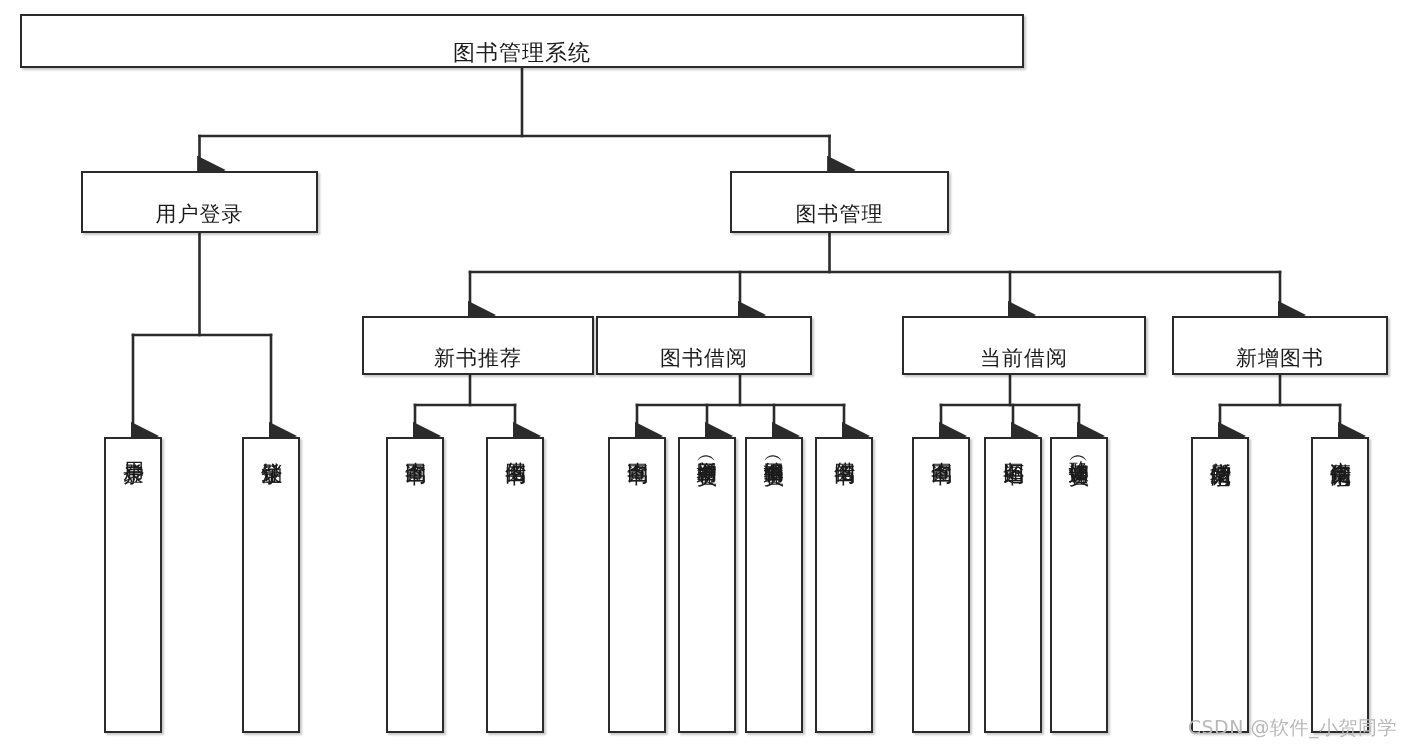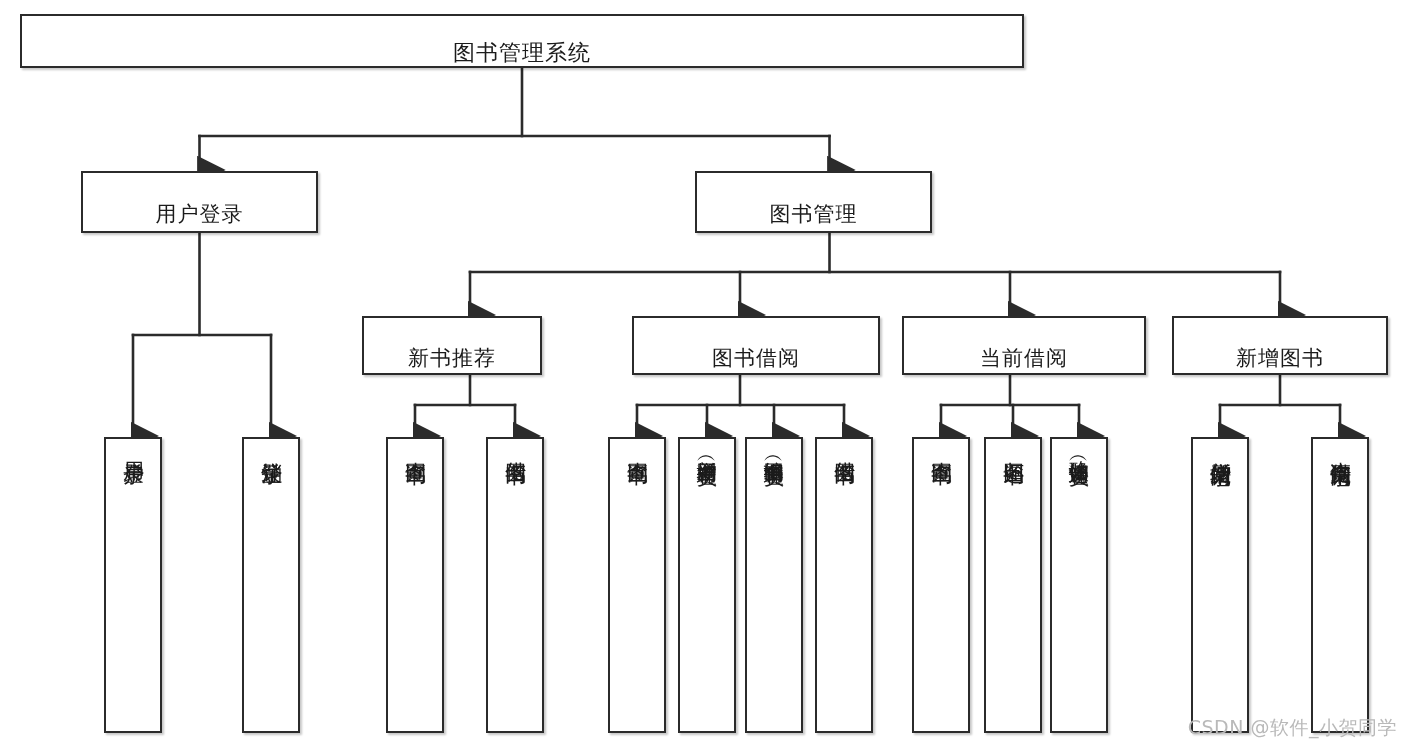--- a/index.html
+++ b/index.html
@@ -113,27 +113,27 @@
       </g>
   </svg>
 
   <div id="nodes">
       <div class="node node-root" style="left: 20px; top: 14px; width: 1004px; height: 54px;">
         <span class="node-h">图书管理系统</span>
       </div>
       <div class="node node-l1" style="left: 81px; top: 171px; width: 237px; height: 62px;">
         <span class="node-h">用户登录</span>
       </div>
-      <div class="node node-l1" style="left: 695px; top: 171px; width: 237px; height: 62px;">
+      <div class="node node-l1" style="left: 730px; top: 171px; width: 219px; height: 62px;">
         <span class="node-h">图书管理</span>
       </div>
-      <div class="node node-l2" style="left: 362px; top: 316px; width: 180px; height: 59px;">
+      <div class="node node-l2" style="left: 362px; top: 316px; width: 232px; height: 59px;">
         <span class="node-h">新书推荐</span>
       </div>
-      <div class="node node-l2" style="left: 632px; top: 316px; width: 248px; height: 59px;">
+      <div class="node node-l2" style="left: 596px; top: 316px; width: 216px; height: 59px;">
         <span class="node-h">图书借阅</span>
       </div>
       <div class="node node-l2" style="left: 902px; top: 316px; width: 244px; height: 59px;">
         <span class="node-h">当前借阅</span>
       </div>
       <div class="node node-l2" style="left: 1172px; top: 316px; width: 216px; height: 59px;">
         <span class="node-h">新增图书</span>
       </div>
       <div class="node leaf" style="left: 104px; top: 437px; width: 58px; height: 296px;">
         <span class="node-v">用户登录</span>

